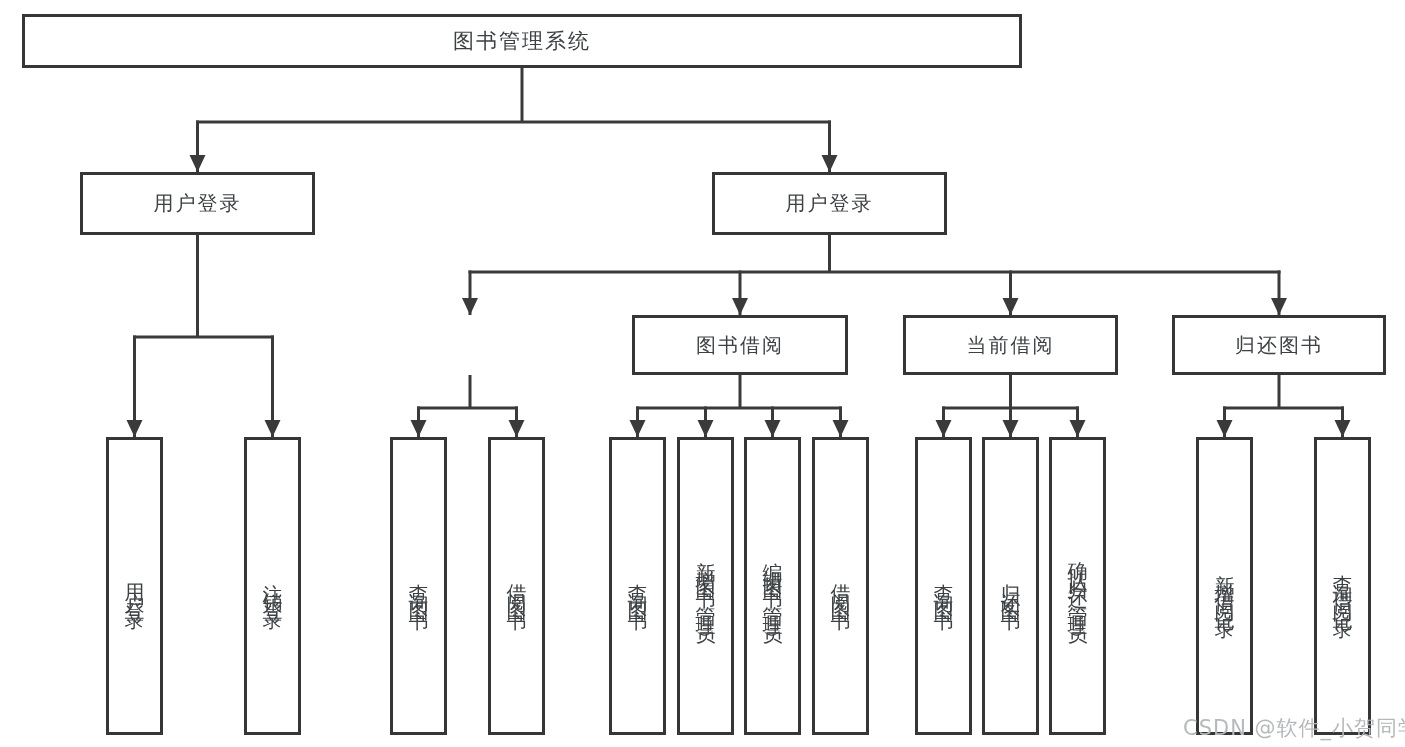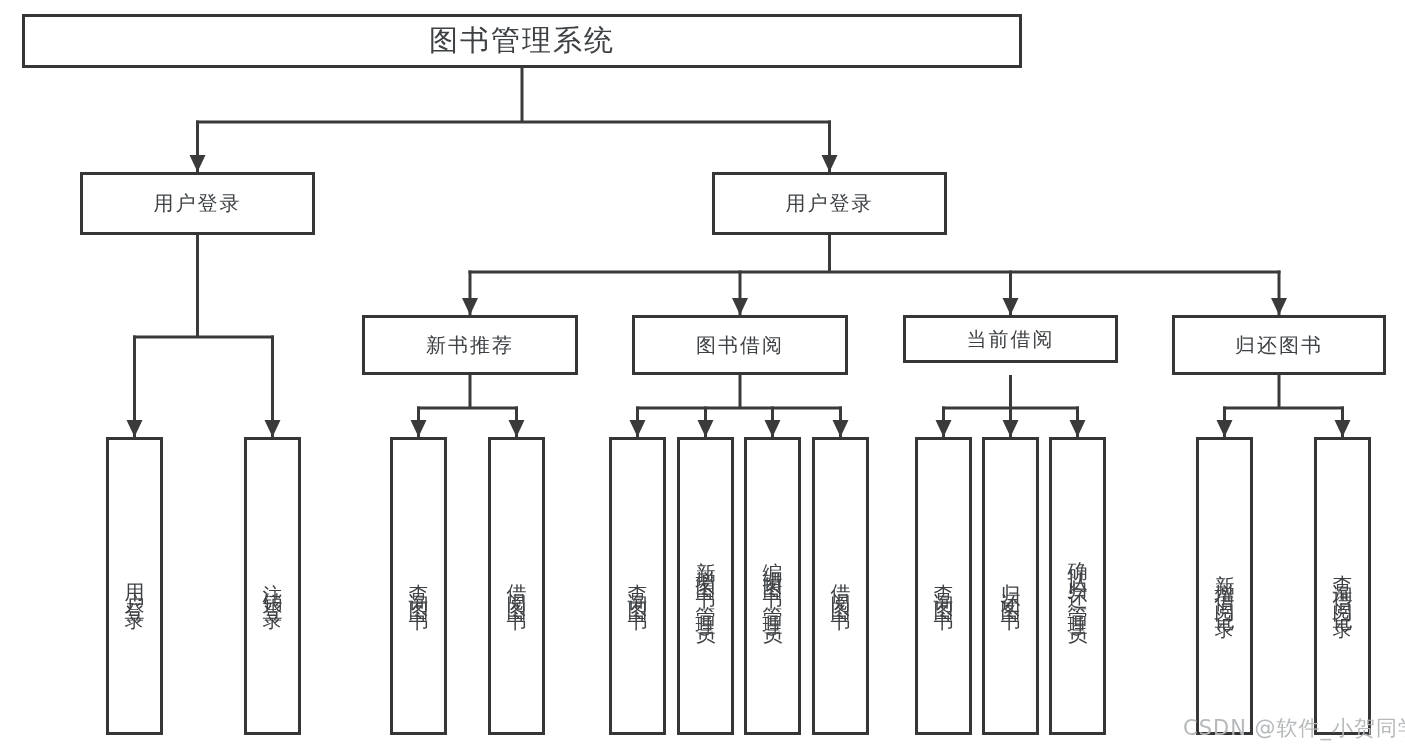--- a/index.html
+++ b/index.html
@@ -21,21 +21,21 @@
     position:absolute;
     box-sizing:border-box;
     border:3px solid var(--border);
     background:var(--bg);
     display:flex;align-items:center;justify-content:center;
     color:var(--text);
     font-size:20px;
     letter-spacing:2px;
     z-index:2;
   }
-  .box.root{font-size:29px;}
+  .box.root{font-size:21px;}
   .vbox span{
     writing-mode:vertical-rl;
     text-orientation:mixed;
     letter-spacing:9px;
     font-size:20px;
     line-height:1.15;
     white-space:nowrap;
   }
   .watermark{
     position:absolute;
@@ -103,27 +103,24 @@
     <span>图书管理系统</span>
   </div>
 
   <div class="box" style="left:80px;top:172px;width:235px;height:63px;">
     <span>用户登录</span>
   </div>
   <div class="box" style="left:712px;top:172px;width:235px;height:63px;">
     <span>用户登录</span>
   </div>
 
-  <div class="box" style="left:362px;top:315px;width:216px;height:60px;">
-    <span>新书推荐</span>
-  </div>
   <div class="box" style="left:632px;top:315px;width:216px;height:60px;font-family:Liberation Serif, serif;">
     <span>图书借阅</span>
   </div>
-  <div class="box" style="left:903px;top:315px;width:215px;height:48px;">
+  <div class="box" style="left:903px;top:315px;width:215px;height:60px;">
     <span>当前借阅</span>
   </div>
   <div class="box" style="left:1172px;top:315px;width:214px;height:60px;">
     <span>归还图书</span>
   </div>
 
   <div class="box vbox" style="left:106px;top:437px;width:57px;height:298px;">
     <span>用户登录</span>
   </div>
   <div class="box vbox" style="left:244px;top:437px;width:57px;height:298px;">

